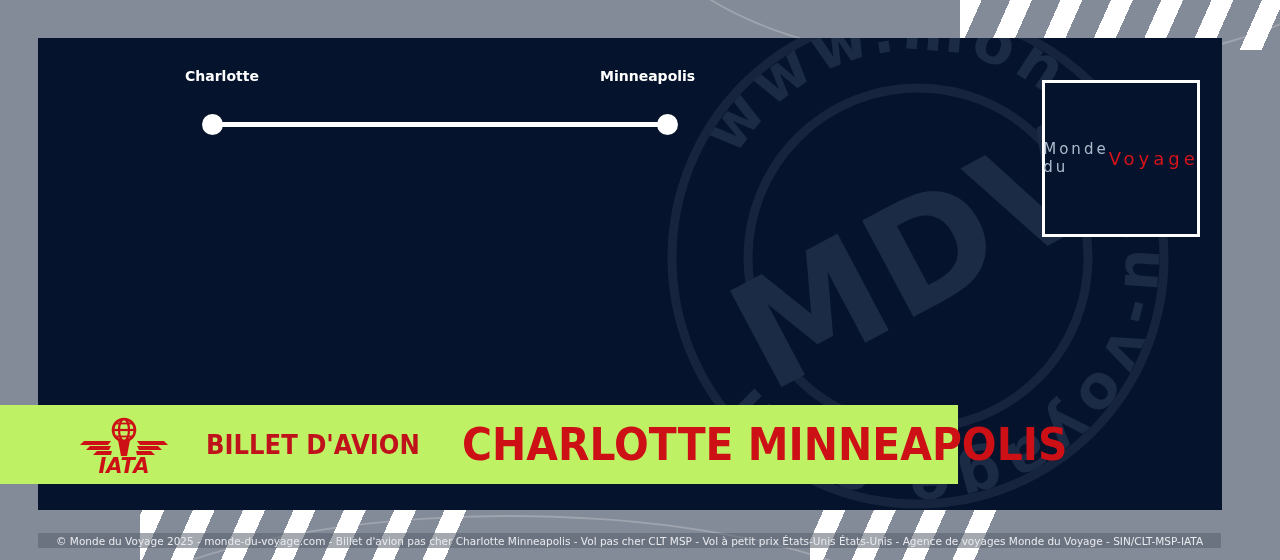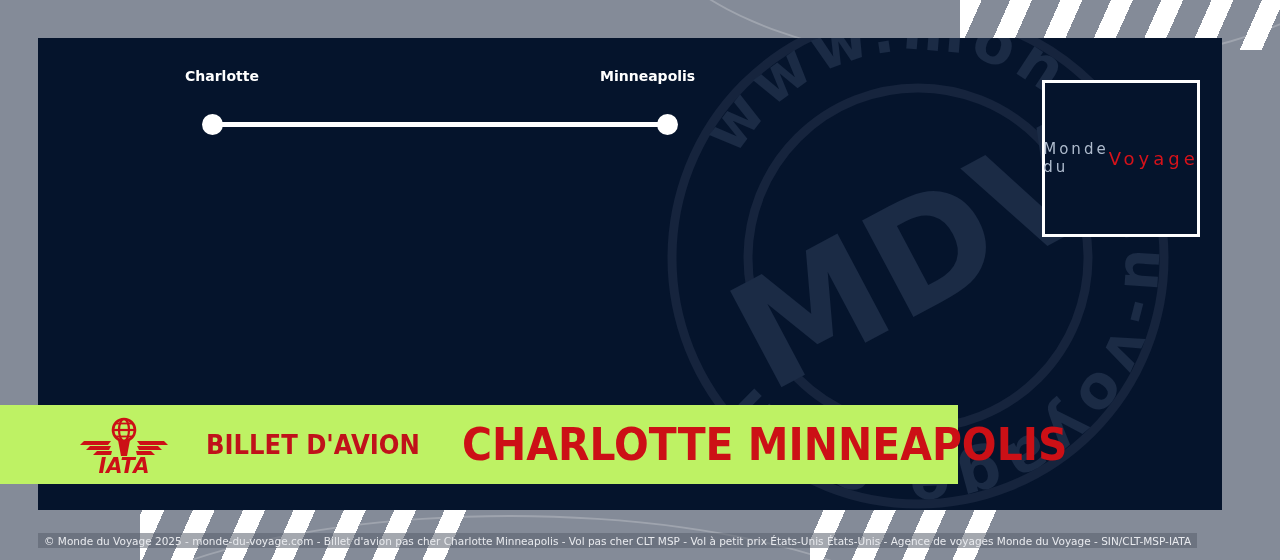--- a/index.html
+++ b/index.html
@@ -239,21 +239,21 @@
 
   
   #footer {
     position: absolute;
     left: 38px;
     bottom: 12px;
     height: 15px;
     display: flex;
     align-items: center;
     background: rgba(90,97,109,0.55);
-    padding: 0 6px;
+    padding: 0 18px;
     z-index: 6;
   }
   #footer-text {
     color: #e8eaee;
     font-family: "DejaVu Sans", sans-serif;
     font-size: 10.5px;
     white-space: nowrap;
   }
 </style>
 </head>

